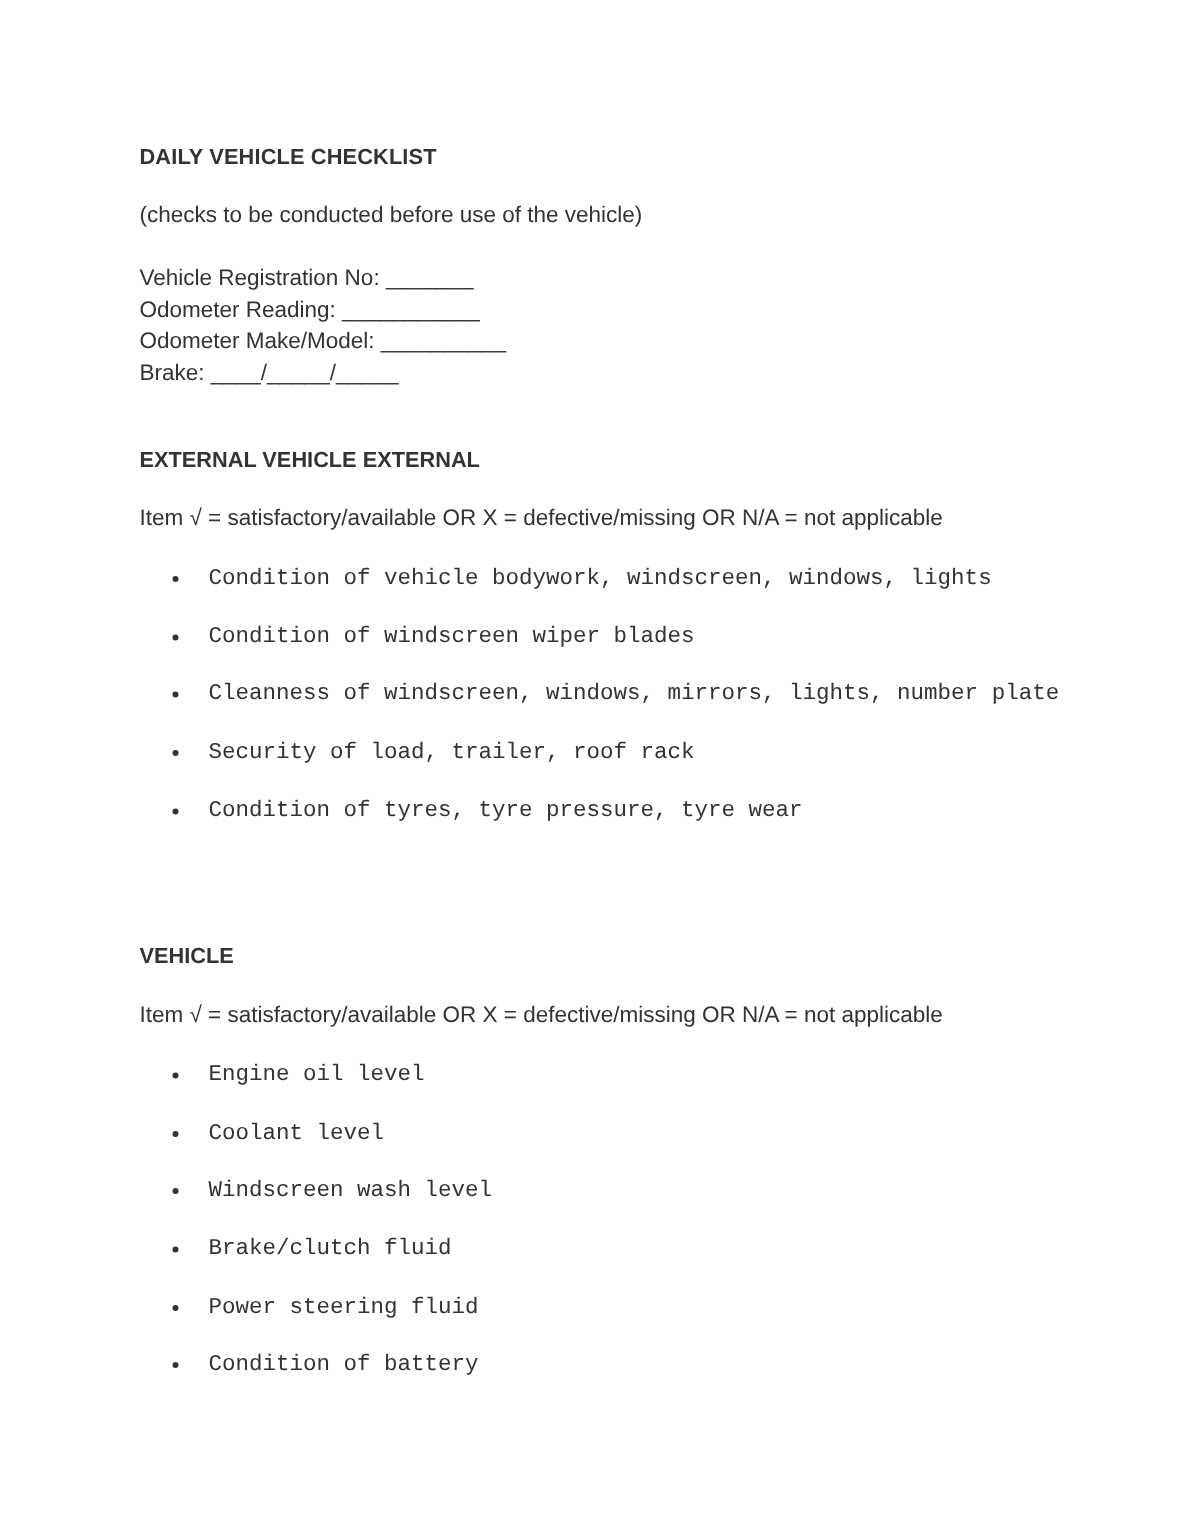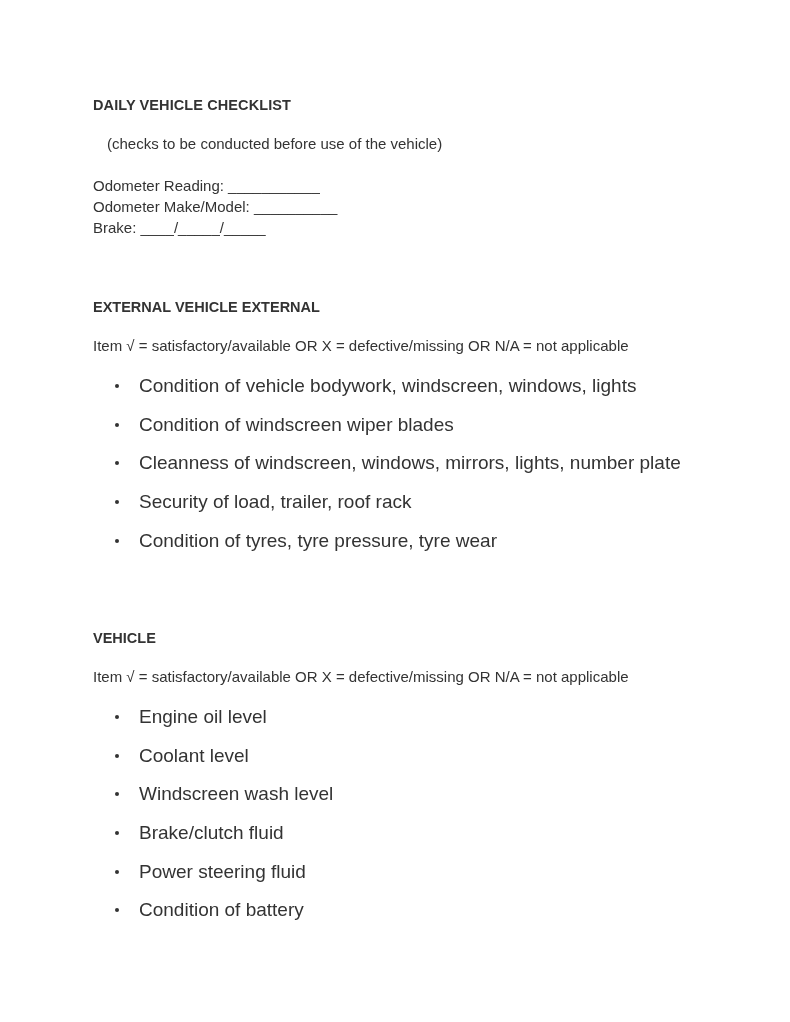--- a/index.html
+++ b/index.html
@@ -8,46 +8,47 @@
       font-family: "Liberation Sans", sans-serif;
       color: #333333;
     }
     .page { position: absolute; left: 93px; top: 0; width: 640px; }
     .title {
       position: absolute; top: 97px; left: 0;
       font-size: 14.5px; font-weight: bold; letter-spacing: 0.1px; color: #333;
       white-space: nowrap;
     }
     .subtitle {
-      position: absolute; top: 135px; left: 0; font-size: 15px; white-space: nowrap; margin-left: 14px;
+      position: absolute; top: 135px; left: 0; font-size: 15px; white-space: nowrap;
     }
     .fields { position: absolute; top: 175px; left: 0; }
     .field { font-size: 15px; line-height: 21px; height: 21px; white-space: nowrap; }
     .section-heading {
       position: absolute; left: 0; font-size: 14.5px; font-weight: bold; white-space: nowrap;
     }
     .legend { position: absolute; left: 0; font-size: 15px; white-space: nowrap; }
     .list { position: absolute; left: 0; margin: 0; padding: 0; list-style: none; }
     .list-item {
-      position: relative; height: 38.7px; font-size: 19px; line-height: 20px;
-      padding-left: 46px; white-space: nowrap;
+      position: relative; height: 38.7px; font-size: 15px; line-height: 20px;
+      padding-left: 46px; white-space: nowrap; font-family: Liberation Mono, monospace;
     }
     .bullet {
       position: absolute; left: 22px; top: 8px; width: 4px; height: 4px;
       border-radius: 50%; background: #333;
     }
   </style>
 </head>
 <body>
 
 <div class="page">
   <div class="title">DAILY VEHICLE CHECKLIST</div>
   <div class="subtitle">(checks to be conducted before use of the vehicle)</div>
 
   <div class="fields">
+    <div class="field">Vehicle Registration No: _______</div>
     <div class="field">Odometer Reading: ___________</div>
     <div class="field">Odometer Make/Model: __________</div>
     <div class="field">Brake: ____/_____/_____</div>
   </div>
 
   <div class="section-heading" style="top:299px;">EXTERNAL VEHICLE EXTERNAL</div>
   <div class="legend" style="top:337px;">Item √ = satisfactory/available OR X = defective/missing OR N/A = not applicable</div>
   <ul class="list" style="top:376px;">
     <li class="list-item"><span class="bullet"></span><span>Condition of vehicle bodywork, windscreen, windows, lights</span></li>
     <li class="list-item"><span class="bullet"></span><span>Condition of windscreen wiper blades</span></li>

